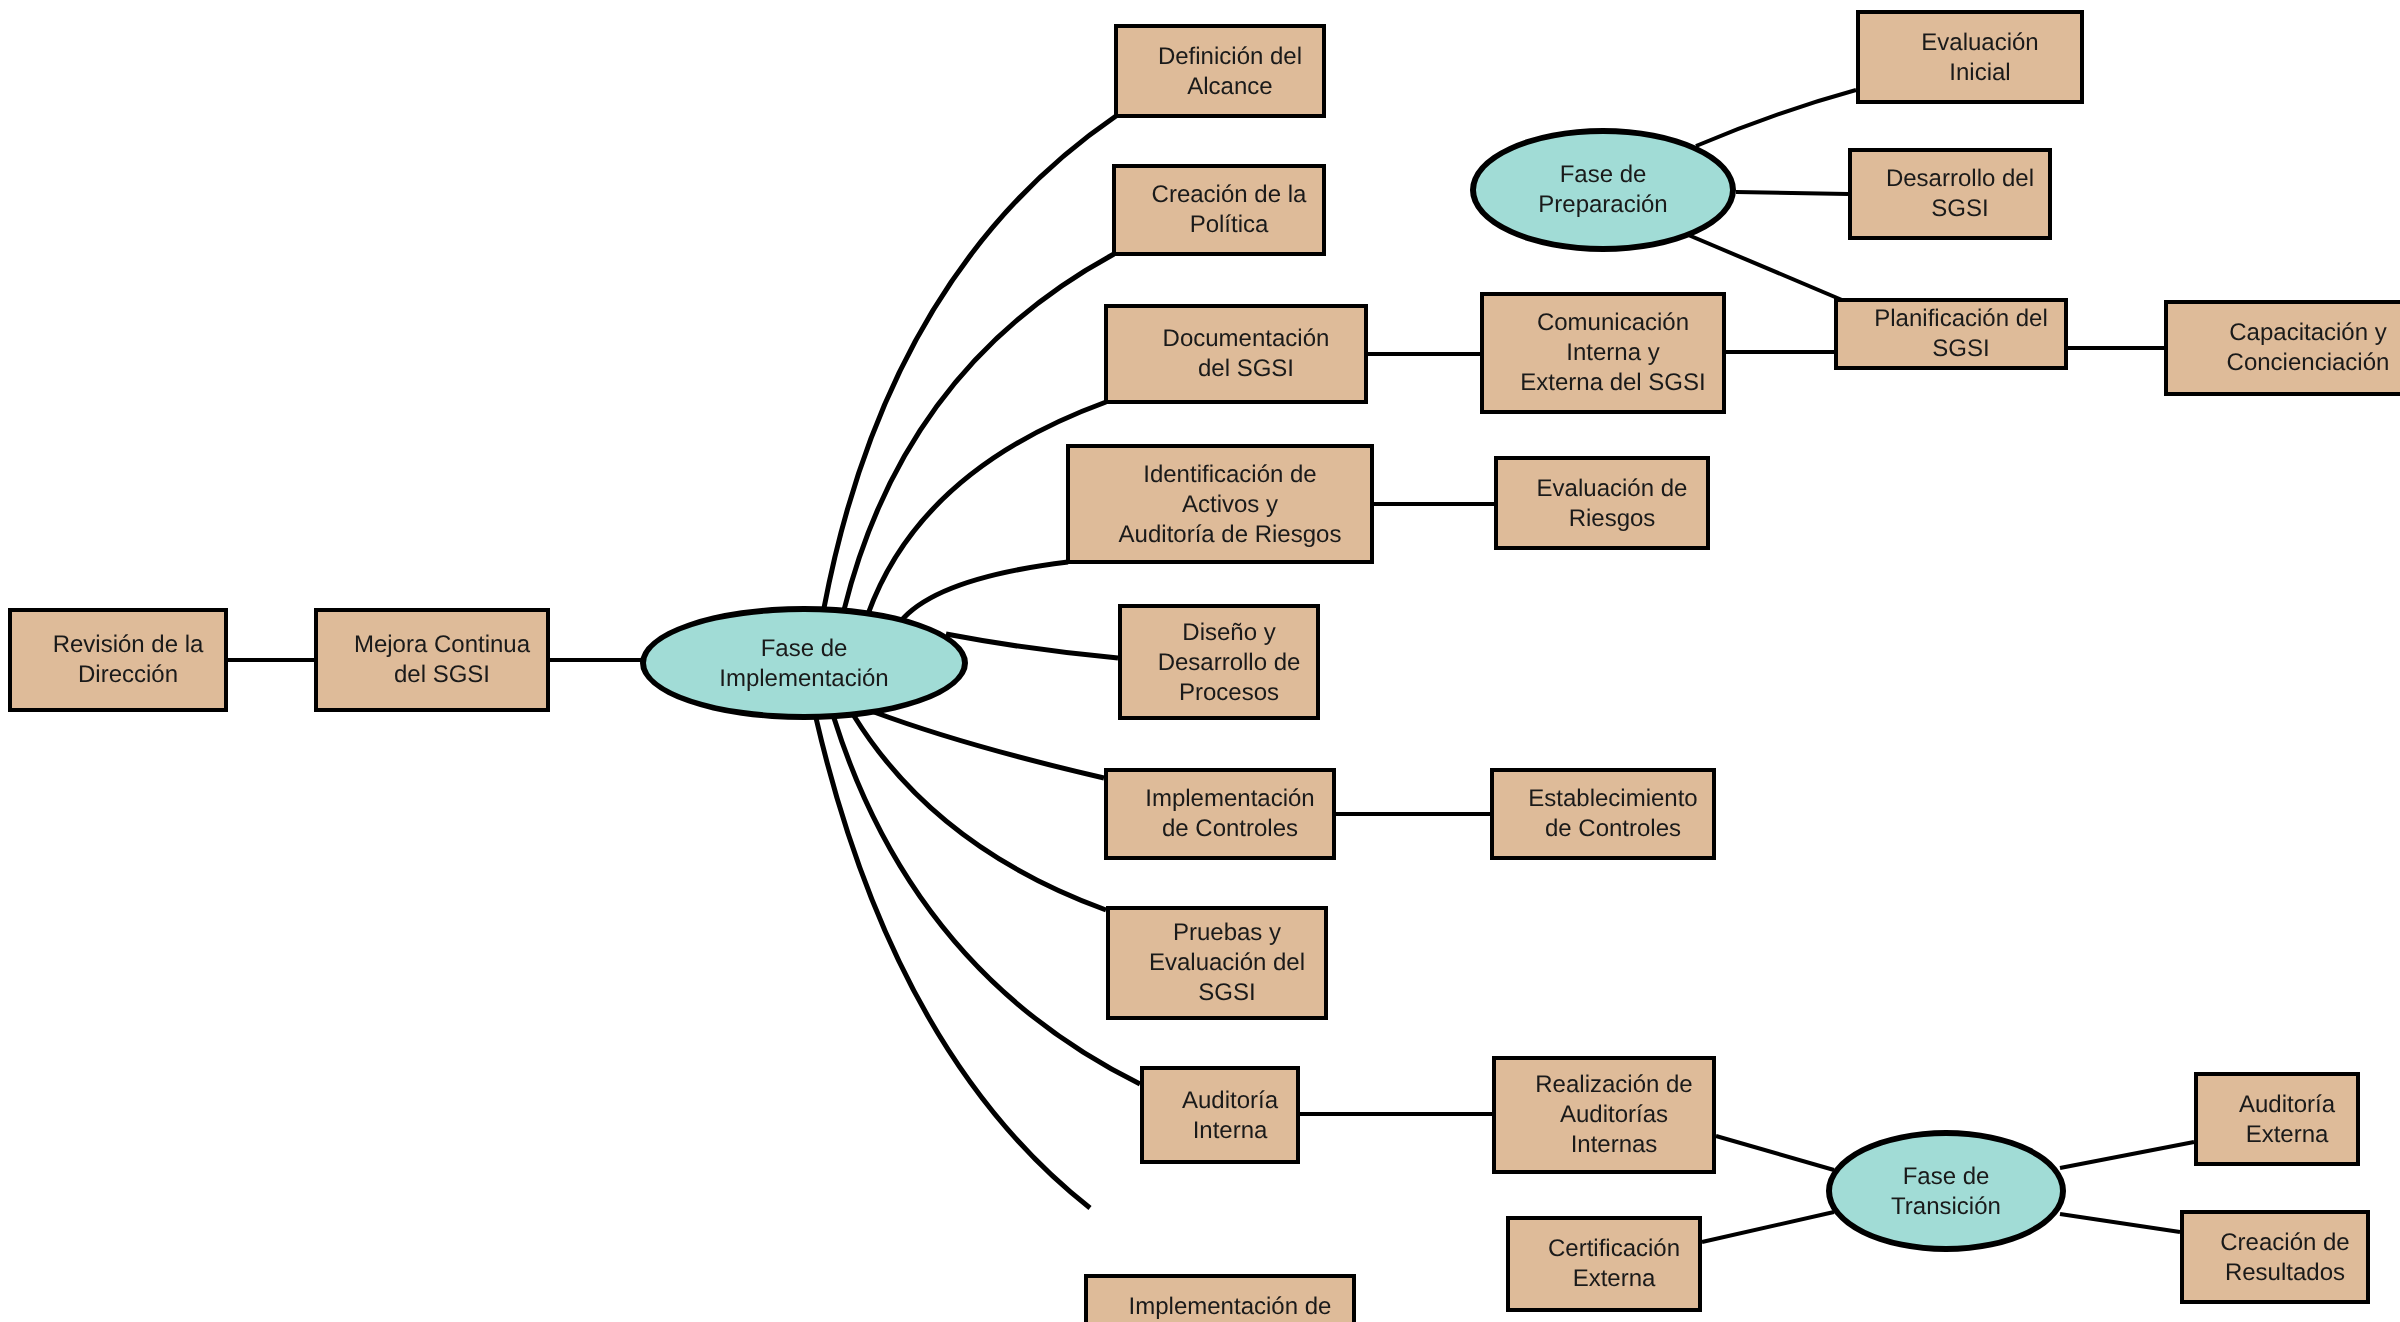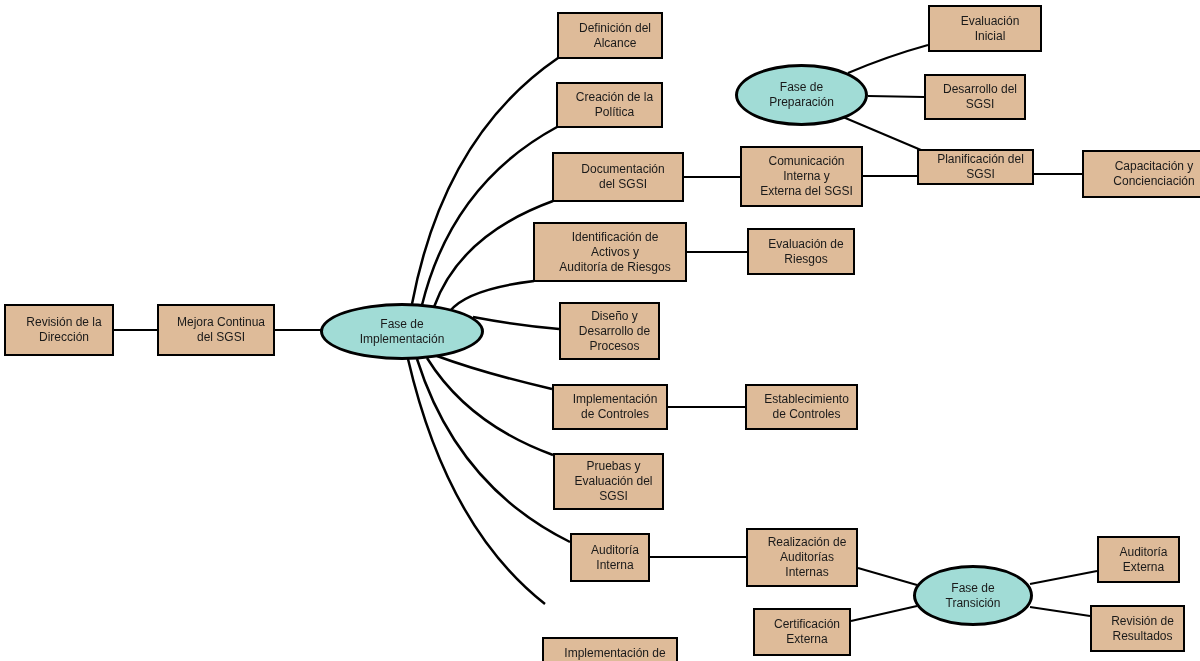--- a/index.html
+++ b/index.html
@@ -133,16 +133,16 @@
 
   <div class="node box" style="left:753px;top:608px;width:98px;height:48px">Certificación
 Externa</div>
 
   <div class="node ellipse" style="left:913px;top:565px;width:120px;height:61px">Fase de
 Transición</div>
 
   <div class="node box" style="left:1097px;top:536px;width:83px;height:47px">Auditoría
 Externa</div>
 
-  <div class="node box" style="left:1090px;top:605px;width:95px;height:47px">Revisión de
+  <div class="node box" style="left:1090px;top:605px;width:95px;height:47px">Creación de
 Resultados</div>
 
 </div>
 
 </body></html>

